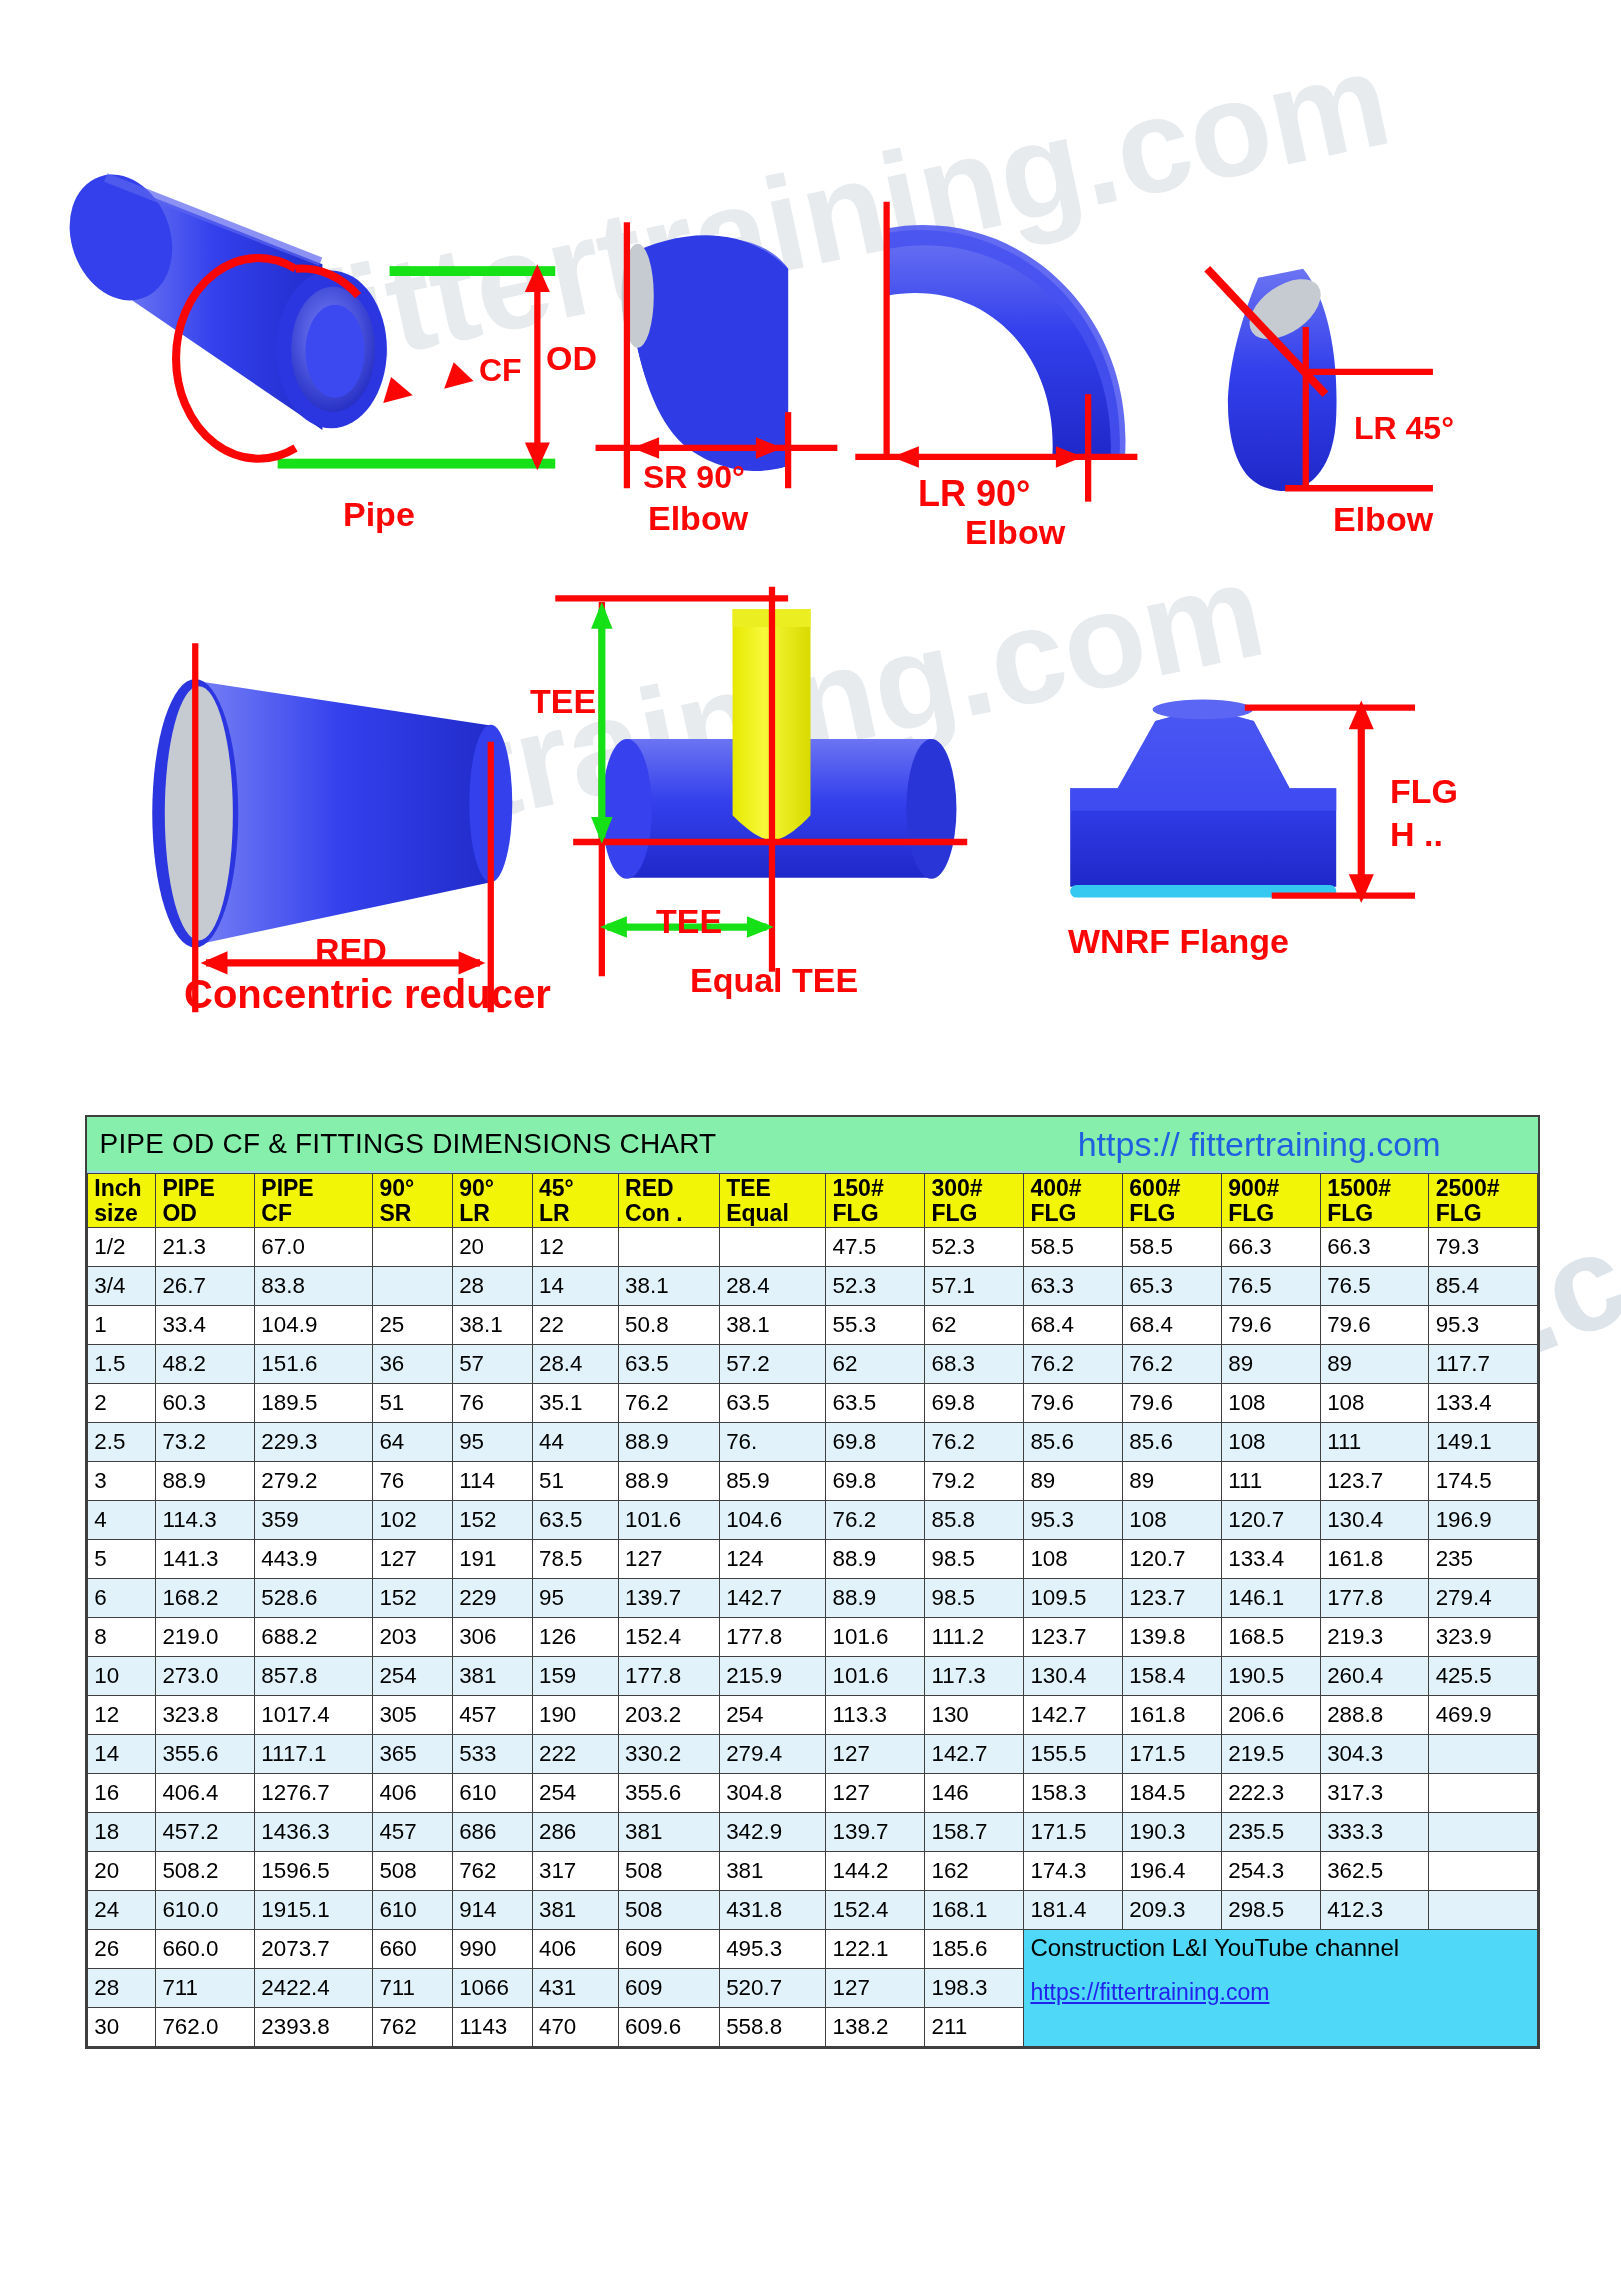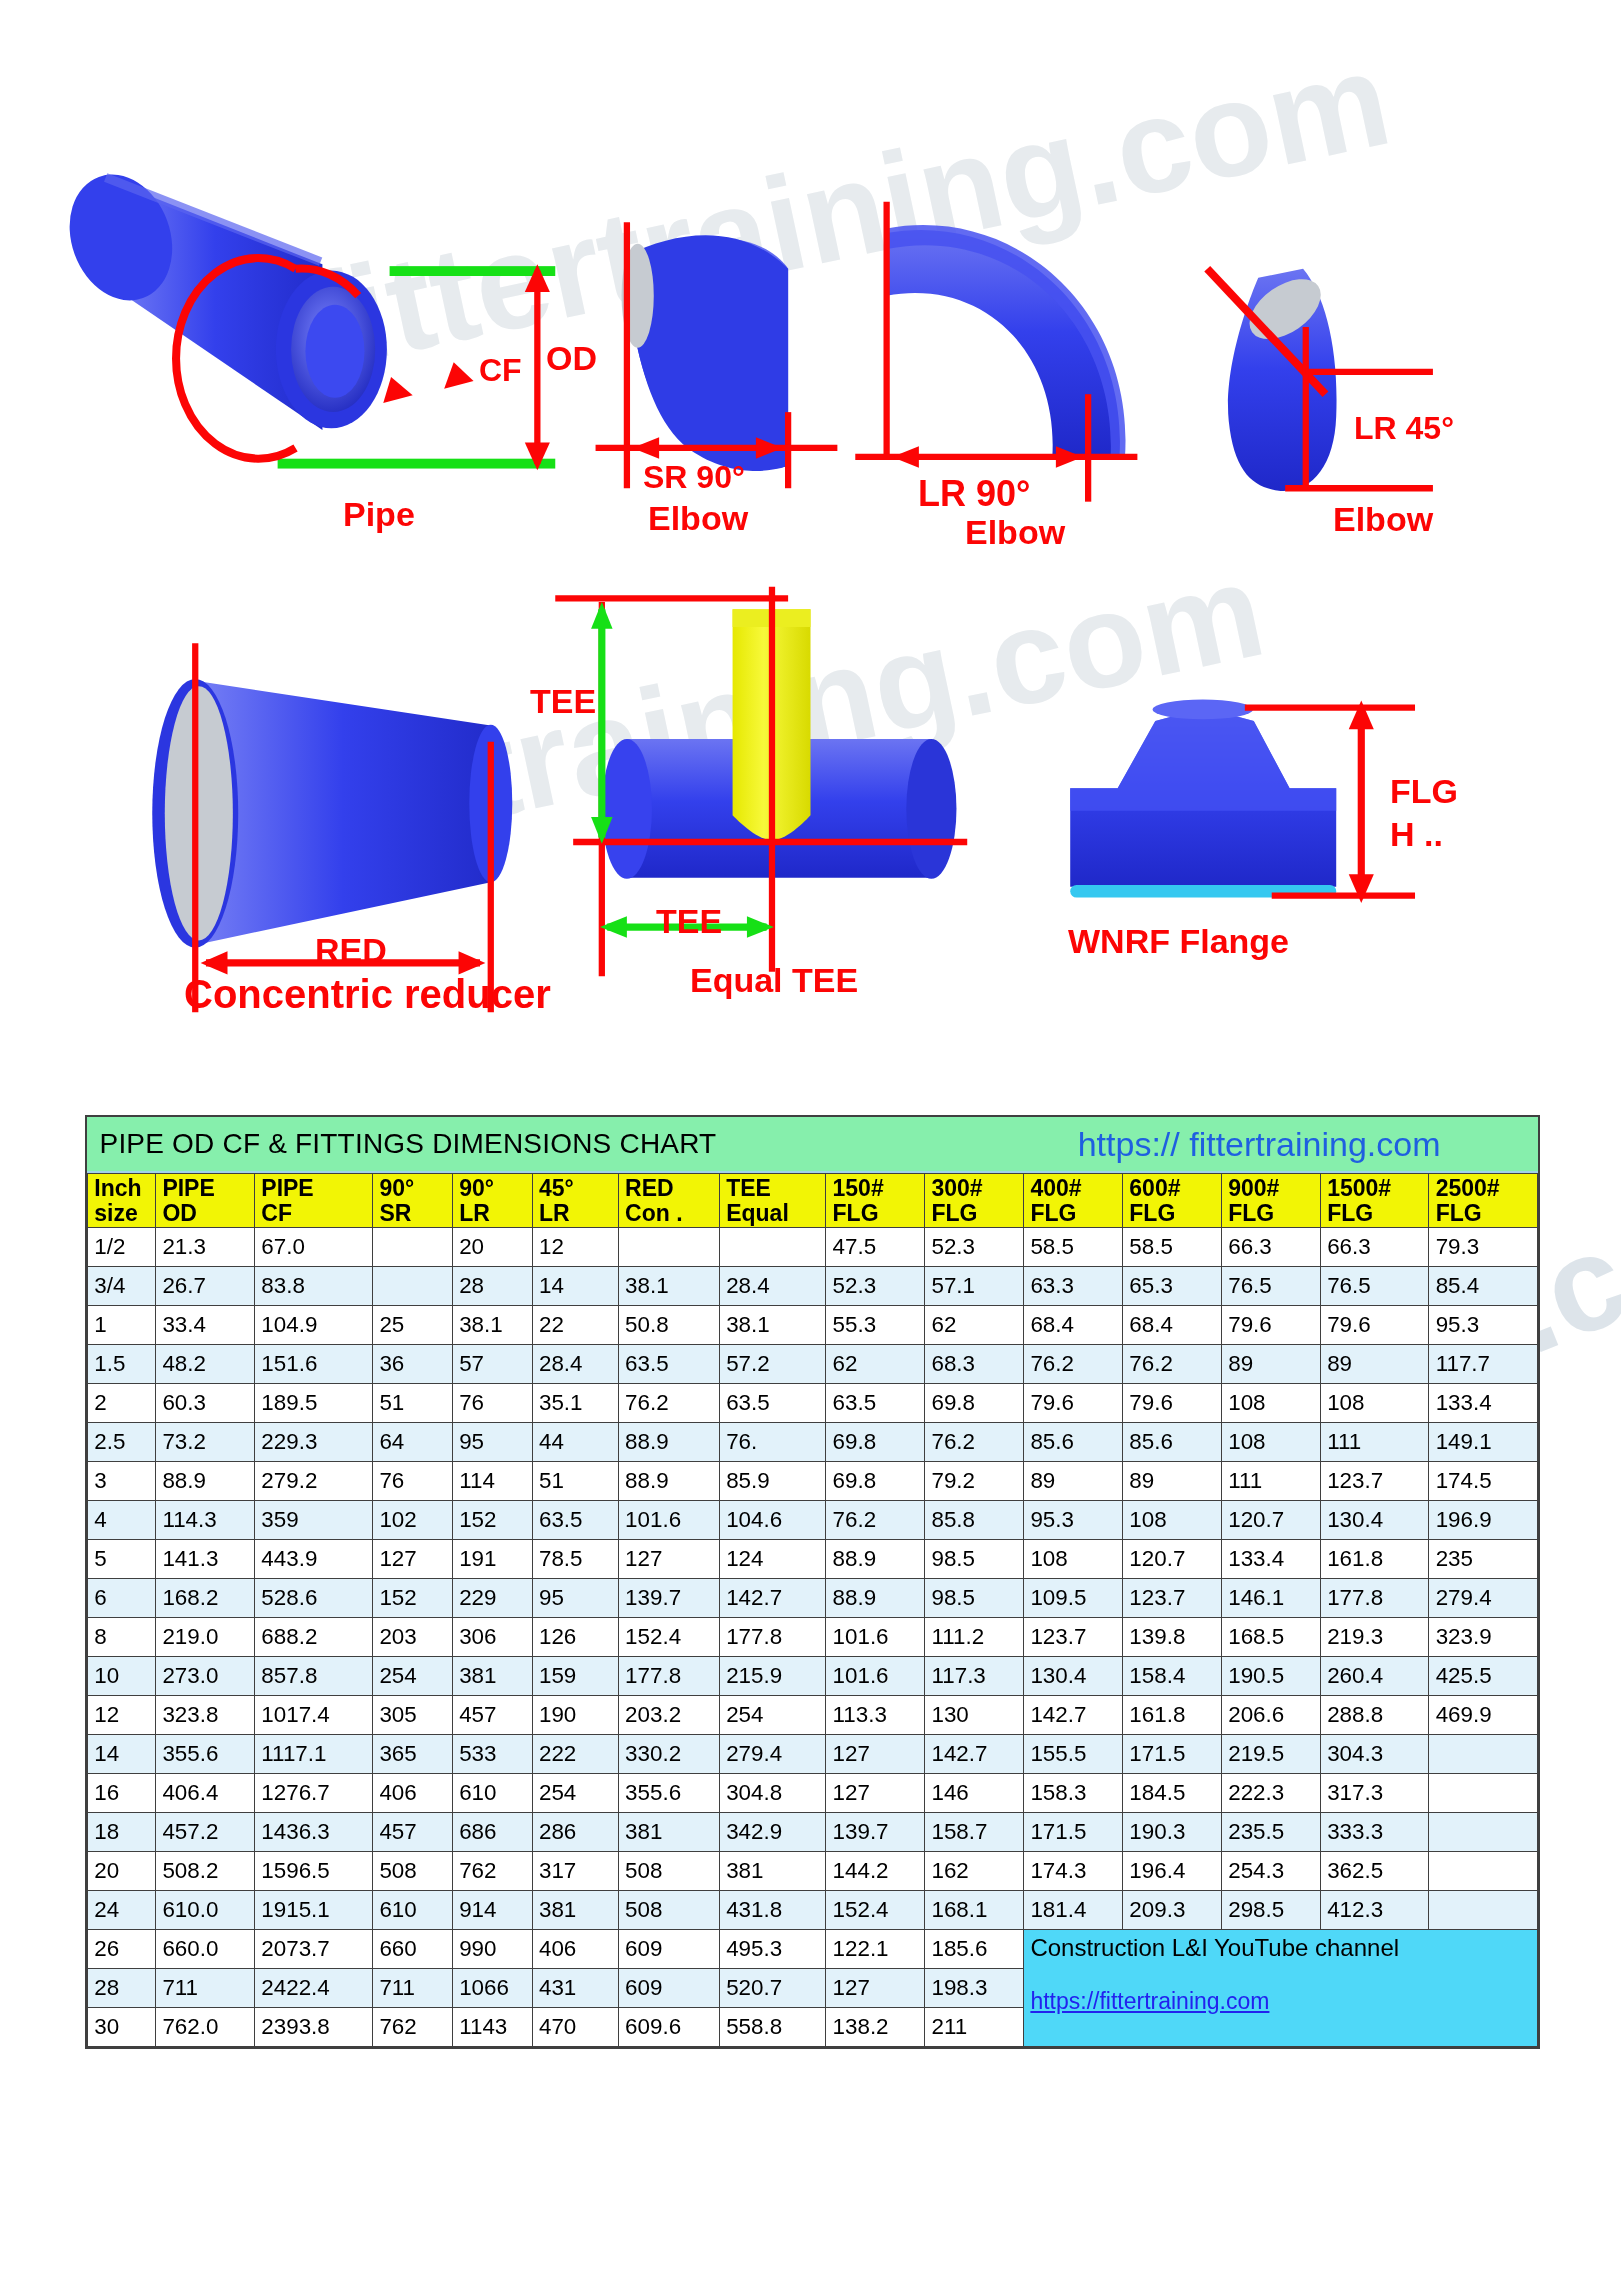--- a/index.html
+++ b/index.html
@@ -78,21 +78,21 @@
   .hl1 { display:block; }
   .hl2 { display:block; }
   table.dim tbody td { background:#ffffff; text-align:left; }
   table.dim tbody tr.alt td { background:#e2f2fa; }
   td.sz { font-weight:normal;margin-left:20px; }
   td.footer-cell {
     background:#4fd8f8 !important;
     vertical-align:top;
     padding:9px 10.7px 5.4px 10.7px;
   }
-  .f-line1 { font-size:24px; color:#000; display:block; margin-bottom:26px; }
+  .f-line1 { font-size:24px; color:#000; display:block; margin-bottom:17px; }
   .f-line2 { font-size:23px; color:#2222ee; text-decoration:underline; display:block; }
 </style>
 </head>
 <body>
 
 <div class="wm wm1">fittertraining.com</div>
 <div class="wm wm2">fittertraining.com</div>
 <div class="wm wm3">fittertraining.com</div>
 <div class="wm wm4">fittertraining.com</div>
 

